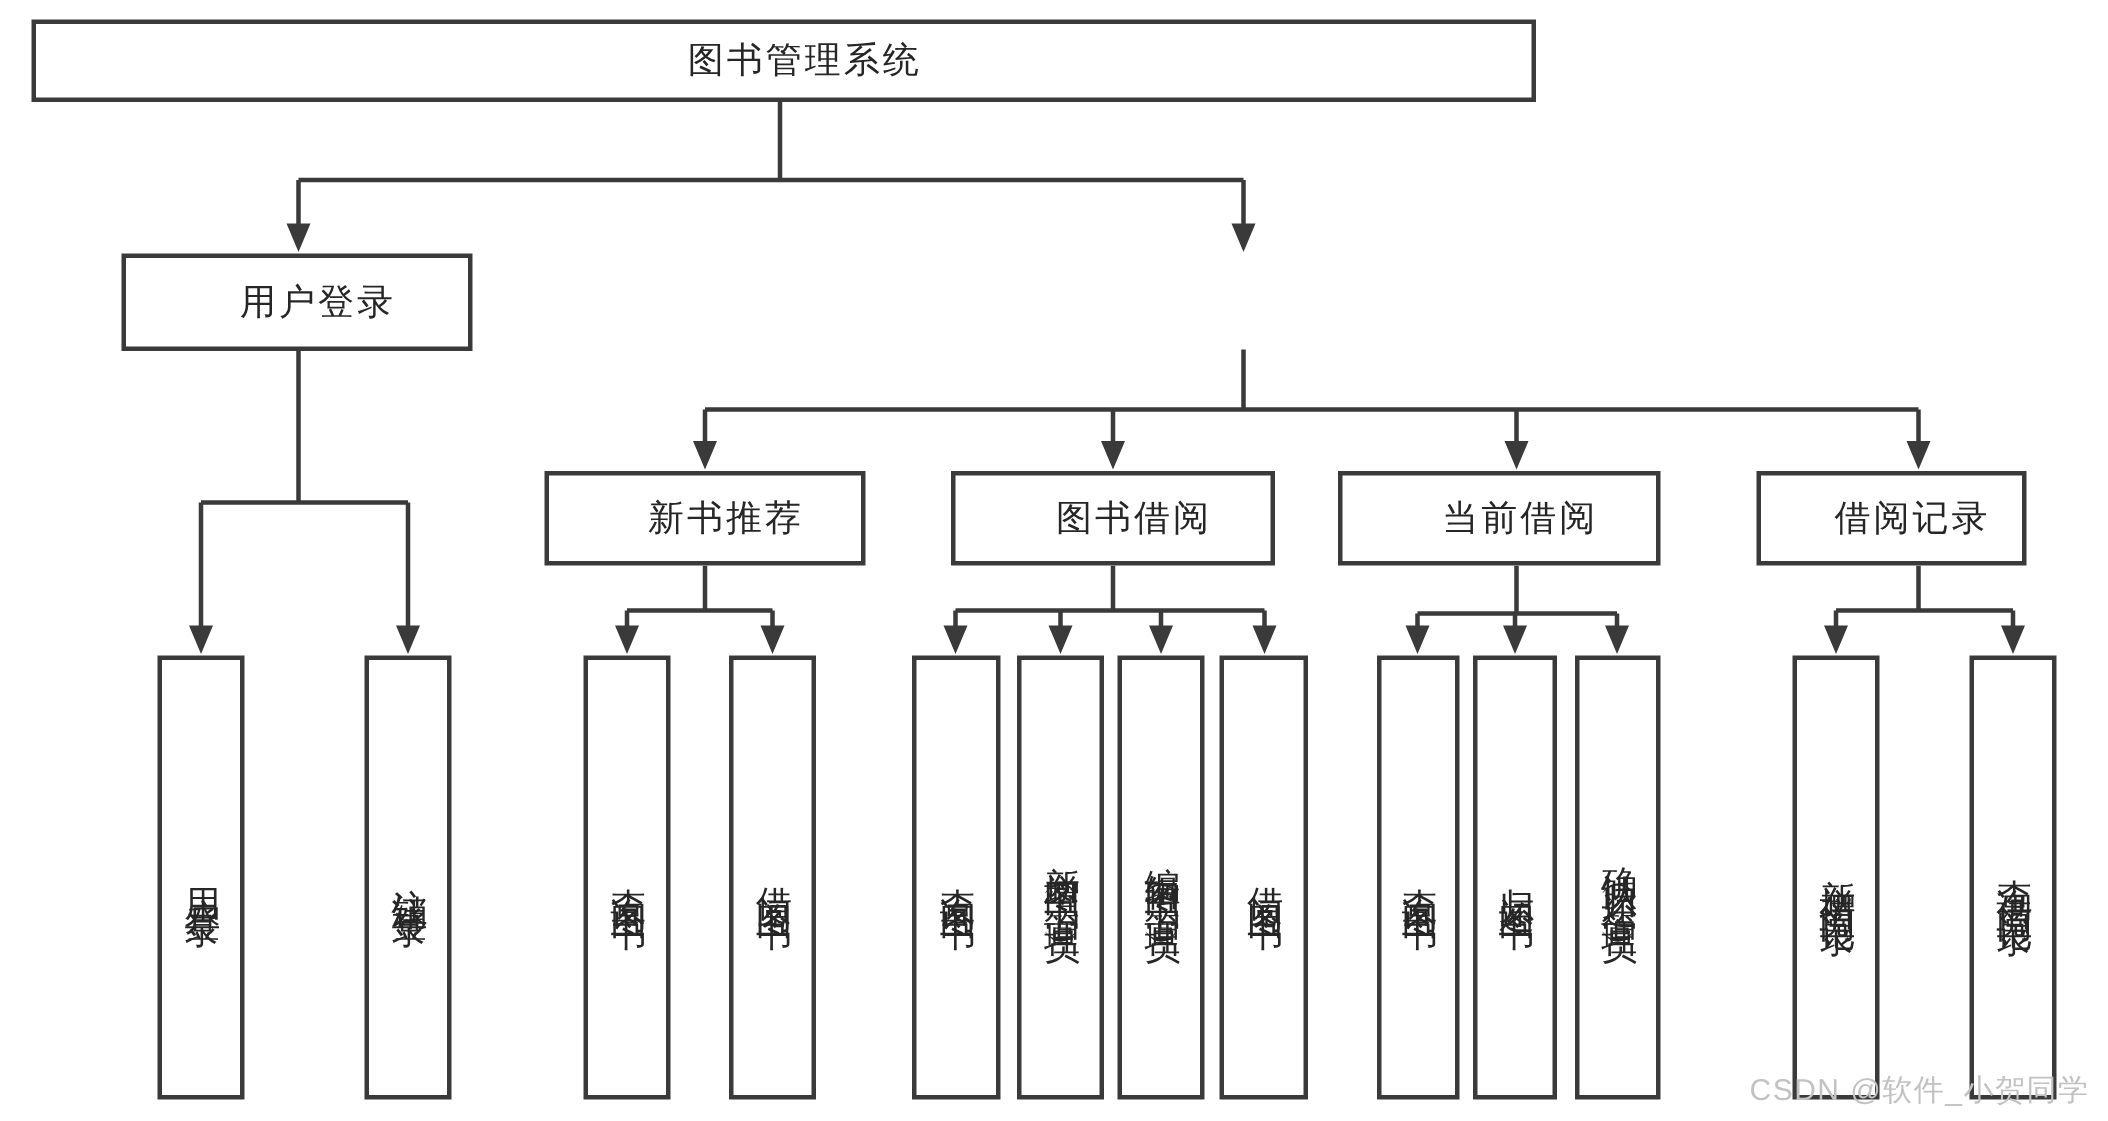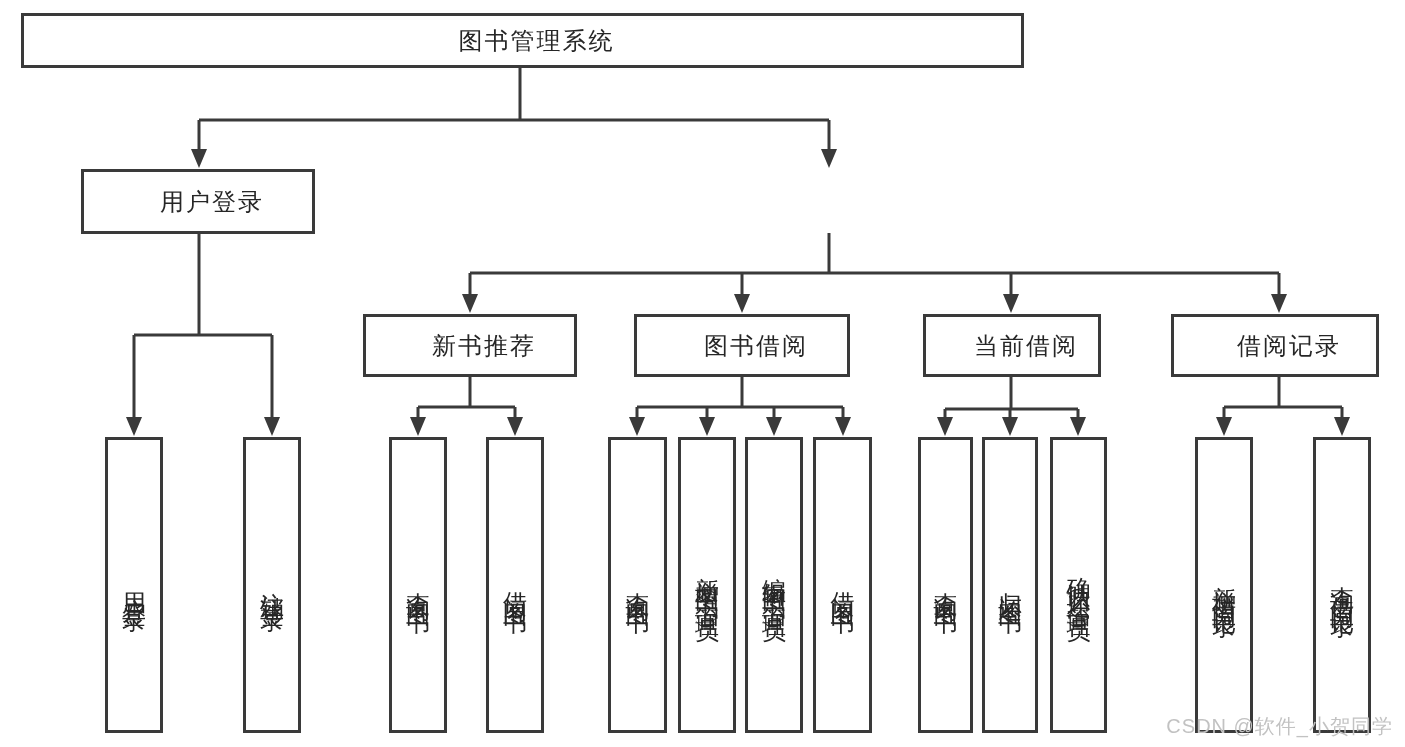--- a/index.html
+++ b/index.html
@@ -54,22 +54,22 @@
     <path class="lines" d="M520 68V121 M199 120H829 M199 120V150 M829 120V150 M199 234V336 M134 335H272 M134 335V418 M272 335V418 M829 233V274 M470 273H1279 M470 273V296 M742 273V296 M1011 273V296 M1279 273V296 M470 377V408 M418 407H515 M418 407V418 M515 407V418 M742 377V408 M637 407H843 M637 407V418 M707 407V418 M774 407V418 M843 407V418 M1011 377V410 M945 409H1078 M945 409V418 M1010 409V418 M1078 409V418 M1279 377V408 M1224 407H1342 M1224 407V418 M1342 407V418"></path>
     <path class="arrows" d="M191 149L207 149L199 168Z M821 149L837 149L829 168Z M126 417L142 417L134 436Z M264 417L280 417L272 436Z M462 294L478 294L470 313Z M734 294L750 294L742 313Z M1003 294L1019 294L1011 313Z M1271 294L1287 294L1279 313Z M410 417L426 417L418 436Z M507 417L523 417L515 436Z M629 417L645 417L637 436Z M699 417L715 417L707 436Z M766 417L782 417L774 436Z M835 417L851 417L843 436Z M937 417L953 417L945 436Z M1002 417L1018 417L1010 436Z M1070 417L1086 417L1078 436Z M1216 417L1232 417L1224 436Z M1334 417L1350 417L1342 436Z"></path>
   </svg>
 
   <div class="node" style="left:21px;top:13px;width:1003px;height:55px">图书管理系统</div>
 
   <div class="node" style="left:81px;top:169px;width:234px;height:65px">用户登录</div>
 
   <div class="node" style="left:363px;top:314px;width:214px;height:63px">新书推荐</div>
   <div class="node" style="left:634px;top:314px;width:216px;height:63px">图书借阅</div>
-  <div class="node" style="left:923px;top:314px;width:178px;height:63px">当前借阅</div>
-  <div class="node" style="left:1171px;top:314px;width:208px;height:63px">借阅记录</div>
+  <div class="node" style="left:892px;top:314px;width:215px;height:63px">当前借阅</div>
+  <div class="node" style="left:1171px;top:314px;width:180px;height:63px">借阅记录</div>
 
   <div class="node v" style="left:105px;top:437px;width:58px;height:296px">用户登录</div>
   <div class="node v" style="left:243px;top:437px;width:58px;height:296px">注销登录</div>
 
   <div class="node v" style="left:389px;top:437px;width:58px;height:296px">查询图书</div>
   <div class="node v" style="left:486px;top:437px;width:58px;height:296px">借阅图书</div>
 
   <div class="node v" style="left:608px;top:437px;width:59px;height:296px">查询图书</div>
   <div class="node v" style="left:678px;top:437px;width:58px;height:296px">新增图书（管理员）</div>
   <div class="node v" style="left:745px;top:437px;width:58px;height:296px">编辑图书（管理员）</div>

